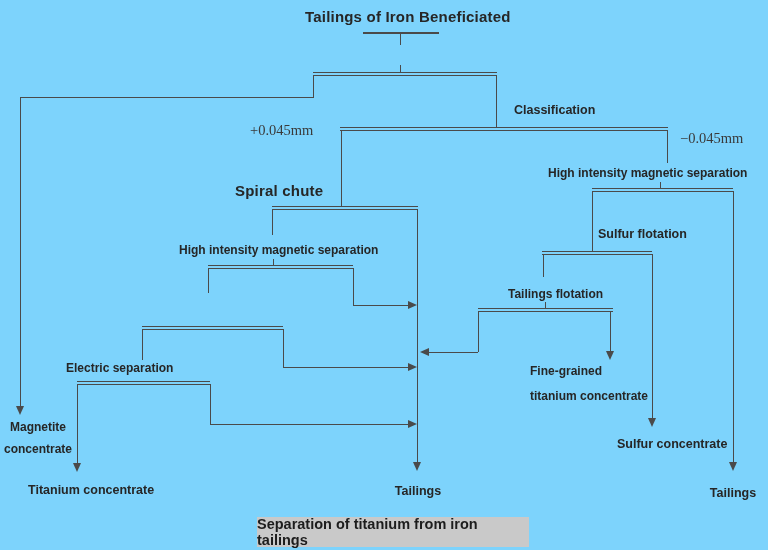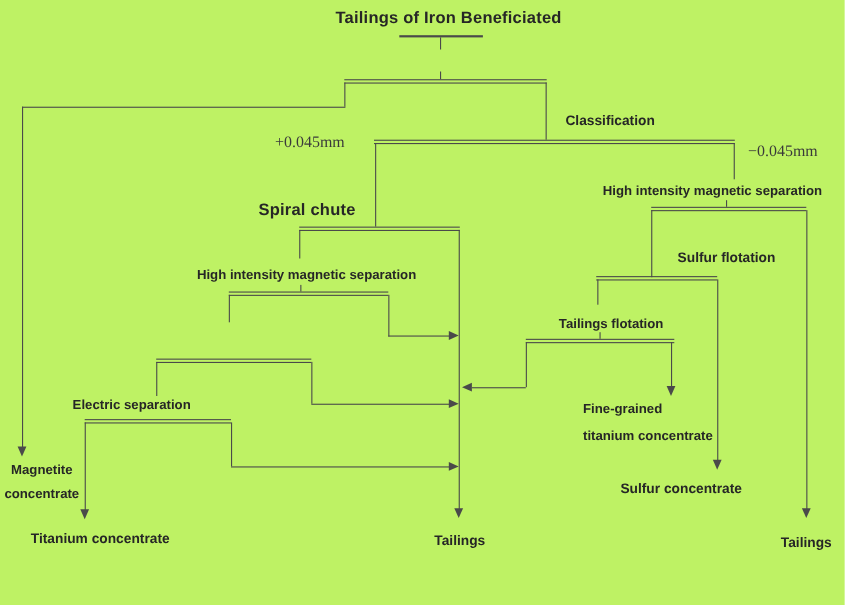--- a/index.html
+++ b/index.html
@@ -2,21 +2,21 @@
 <html style="--line: #4a4a4a; --text: #262626; --caption-bg: #c9c9c9;"><head>
 <meta charset="utf-8">
 <style>
   :root{
     --line:#4a4a4a;
     --text:#262626;
     --caption-bg:#c9c9c9;
   }
   html,body{margin:0;padding:0;background:#ffffff;}
   .canvas{
-    position:relative;width:768px;height:550px;background:#bef264;
+    position:relative;width:768px;height:550px;background:#7dd3fc;
     font-family:"Liberation Sans", sans-serif;color:var(--text);overflow:hidden;
   }
   .t{position:absolute;white-space:nowrap;font-size:12px;font-weight:600;color:var(--text);}
   .t.big{font-size:15px;font-weight:700;letter-spacing:.2px;}
   .t.serif{font-family:"Liberation Serif", serif;font-size:14.5px;font-weight:400;color:#3a3a3a;}
   .t.md{font-size:12.5px;}
   .hl{position:absolute;height:0;border-top:1px solid var(--line);}
   .vl{position:absolute;width:0;border-left:1px solid var(--line);}
   .bar{position:absolute;height:2px;border-top:1px solid var(--line);border-bottom:1px solid var(--line);}
   .arr-down{position:absolute;width:0;height:0;border-left:4px solid transparent;border-right:4px solid transparent;border-top:9px solid var(--line);}
@@ -88,32 +88,33 @@
   <div class="arr-right" style="left:408px;top:420px;"></div>
 
   <div class="t" style="left:548px;top:166px;">High intensity magnetic separation</div>
   <div class="vl" style="left:660px;top:182px;height:6px;"></div>
   <div class="bar" style="left:592px;top:188px;width:141px;"></div>
   <div class="vl" style="left:592px;top:191px;height:61px;"></div>
   <div class="vl" style="left:733px;top:191px;height:272px;"></div>
   <div class="arr-down" style="left:729px;top:462px;"></div>
   <div class="t ctr md" style="left:707px;top:486px;width:52px;">Tailings</div>
 
-  <div class="t md" style="left:616px;top:227px;">Sulfur flotation</div>
+  <div class="t md" style="left:598px;top:227px;">Sulfur flotation</div>
   <div class="bar" style="left:542px;top:251px;width:110px;"></div>
   <div class="vl" style="left:543px;top:254px;height:23px;"></div>
   <div class="vl" style="left:652px;top:254px;height:165px;"></div>
   <div class="arr-down" style="left:648px;top:418px;"></div>
-  <div class="t md" style="left:564px;top:437px;">Sulfur concentrate</div>
+  <div class="t md" style="left:617px;top:437px;">Sulfur concentrate</div>
 
   <div class="t" style="left:508px;top:287px;">Tailings flotation</div>
   <div class="vl" style="left:545px;top:302px;height:6px;"></div>
   <div class="bar" style="left:478px;top:308px;width:135px;"></div>
   <div class="vl" style="left:478px;top:311px;height:41px;"></div>
   <div class="hl" style="left:429px;top:352px;width:49px;"></div>
   <div class="arr-left" style="left:420px;top:348px;"></div>
   <div class="vl" style="left:610px;top:311px;height:41px;"></div>
   <div class="arr-down" style="left:606px;top:351px;"></div>
   <div class="t" style="left:530px;top:364px;">Fine-grained</div>
   <div class="t" style="left:530px;top:389px;">titanium concentrate</div>
 
+  <div class="caption">Separation of titanium from iron tailings</div>
 
 </div>
 
 </body></html>

